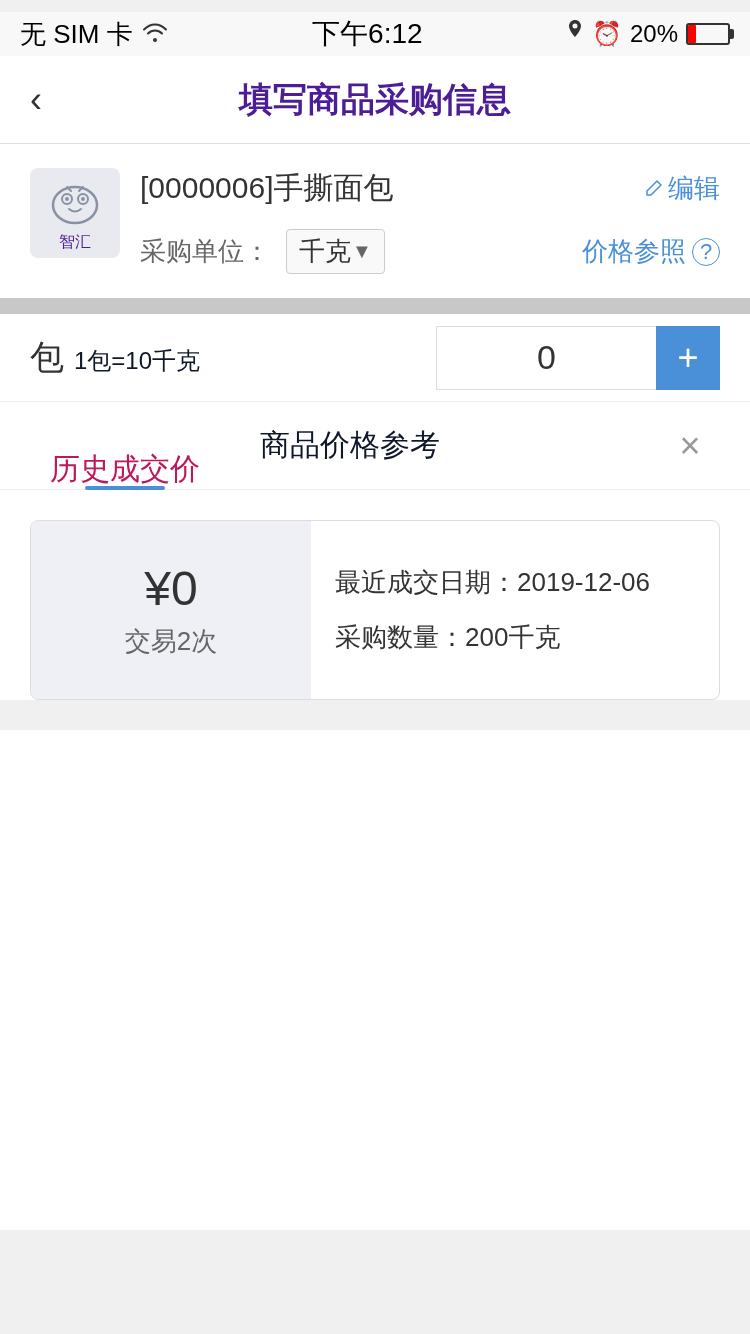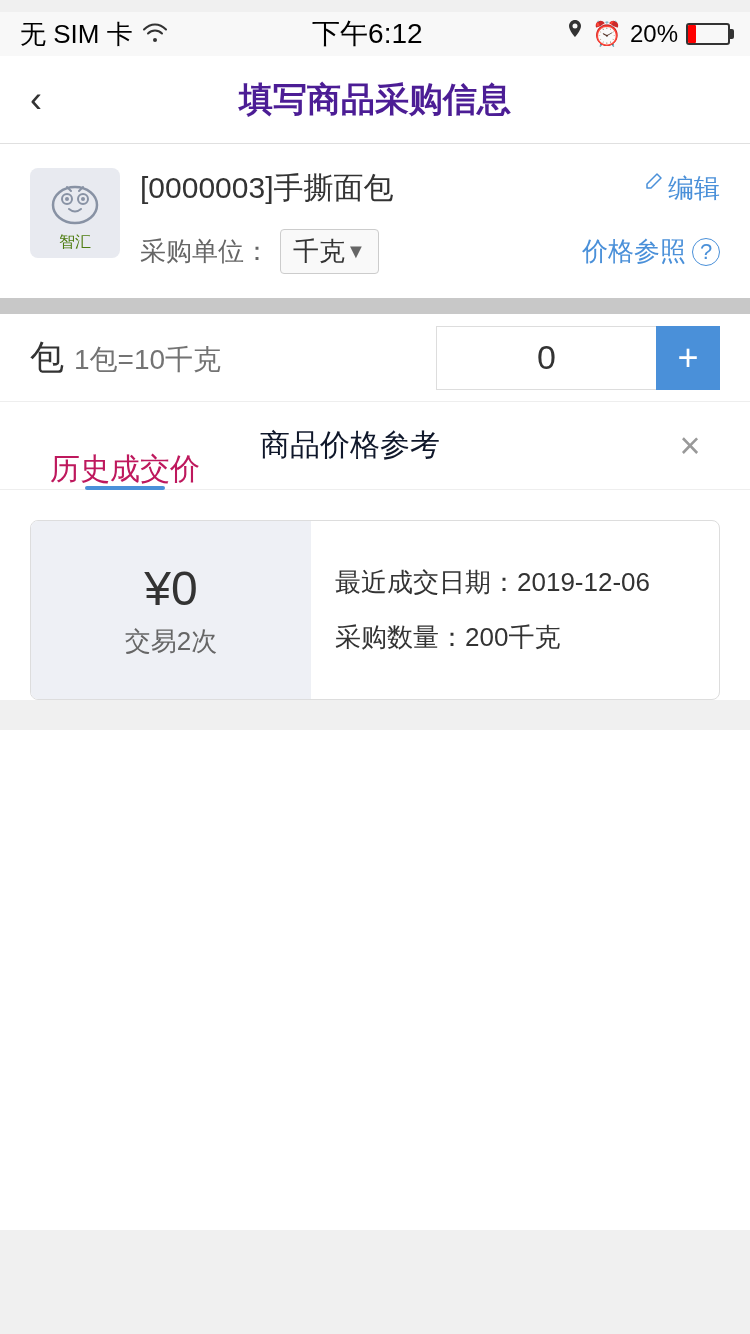--- a/index.html
+++ b/index.html
@@ -118,53 +118,54 @@
       flex-shrink: 0;
     }
     .owl-logo {
       font-size: 28px;
       color: #8892a4;
       text-align: center;
       line-height: 1;
     }
     .owl-text {
       font-size: 16px;
-      color: #4d7c0f;
+      color: #4c1d95;
       margin-top: 2px;
     }
     .product-info {
       flex: 1;
     }
     .product-name-row {
       display: flex;
       align-items: center;
       justify-content: space-between;
       margin-bottom: 20px;
     }
     .product-name {
       font-size: 30px;
       color: #333;
       font-weight: 500;
     }
     .edit-btn {
       font-size: 26px;
       color: #4a90d9;
       display: flex;
+      align-items: center;
       gap: 4px;
       cursor: pointer;
     }
     .unit-row {
       display: flex;
       align-items: center;
       justify-content: space-between;
     }
     .unit-label {
       font-size: 26px;
       color: #666;
-      margin-right: 10px;
+      margin-right: 16px;
     }
     .unit-select {
       display: flex;
       align-items: center;
       border: 1px solid #ccc;
       border-radius: 4px;
       padding: 4px 12px;
       font-size: 26px;
       color: #333;
       background: #f9f9f9;
@@ -201,22 +202,22 @@
       display: flex;
       align-items: baseline;
       gap: 10px;
     }
     .qty-unit-big {
       font-size: 34px;
       color: #333;
       font-weight: 500;
     }
     .qty-unit-small {
-      font-size: 28px;
-      color: #737373;
+      font-size: 24px;
+      color: #0f172a;
     }
     .quantity-control {
       display: flex;
       align-items: center;
       gap: 0;
     }
     .qty-input {
       width: 220px;
       height: 64px;
       border: 1px solid #ddd;
@@ -384,21 +385,21 @@
             <circle cx="20" cy="22" r="2" fill="#8892a4"></circle>
             <circle cx="36" cy="22" r="2" fill="#8892a4"></circle>
             <path d="M22 32 Q28 37 34 32" stroke="#8892a4" stroke-width="2" fill="none" stroke-linecap="round"></path>
             <path d="M24 14 L20 10 M32 14 L36 10" stroke="#8892a4" stroke-width="2" stroke-linecap="round"></path>
           </svg>
           <div class="owl-text">智汇</div>
         </div>
       </div>
       <div class="product-info">
         <div class="product-name-row">
-          <div class="product-name">[0000003]手撕面包</div>
+          <div class="product-name">[0000006]手撕面包</div>
           <div class="edit-btn">
             <svg width="22" height="22" viewBox="0 0 22 22">
                 <path d="M15 3l4 4-10 10H5v-4L15 3z" stroke="#4a90d9" stroke-width="1.5" fill="none" stroke-linejoin="round"></path>
               </svg>
             <span>编辑</span>
           </div>
         </div>
         <div class="unit-row">
           <div style="display:flex;align-items:center;">
             <span class="unit-label">采购单位：</span>

